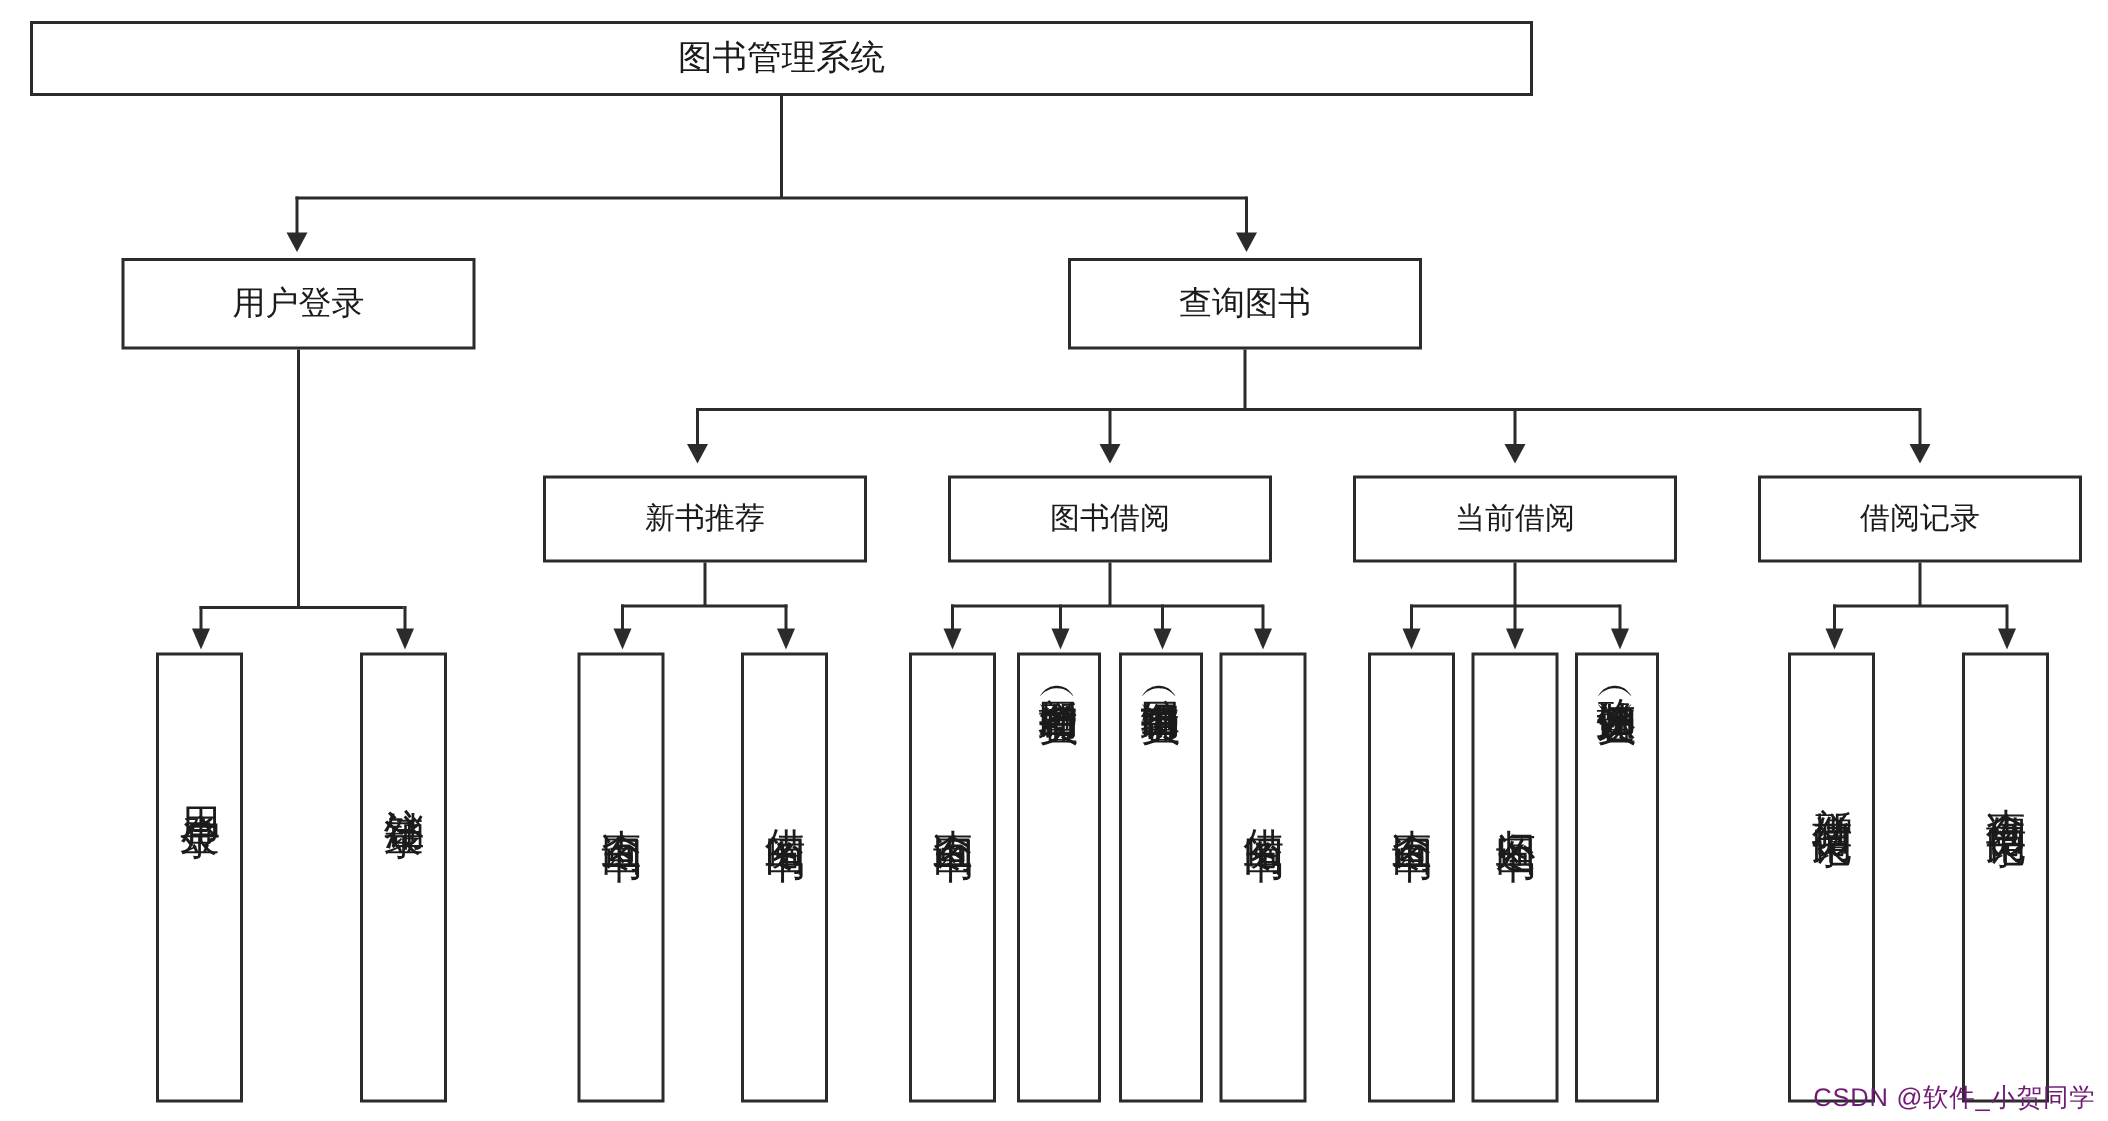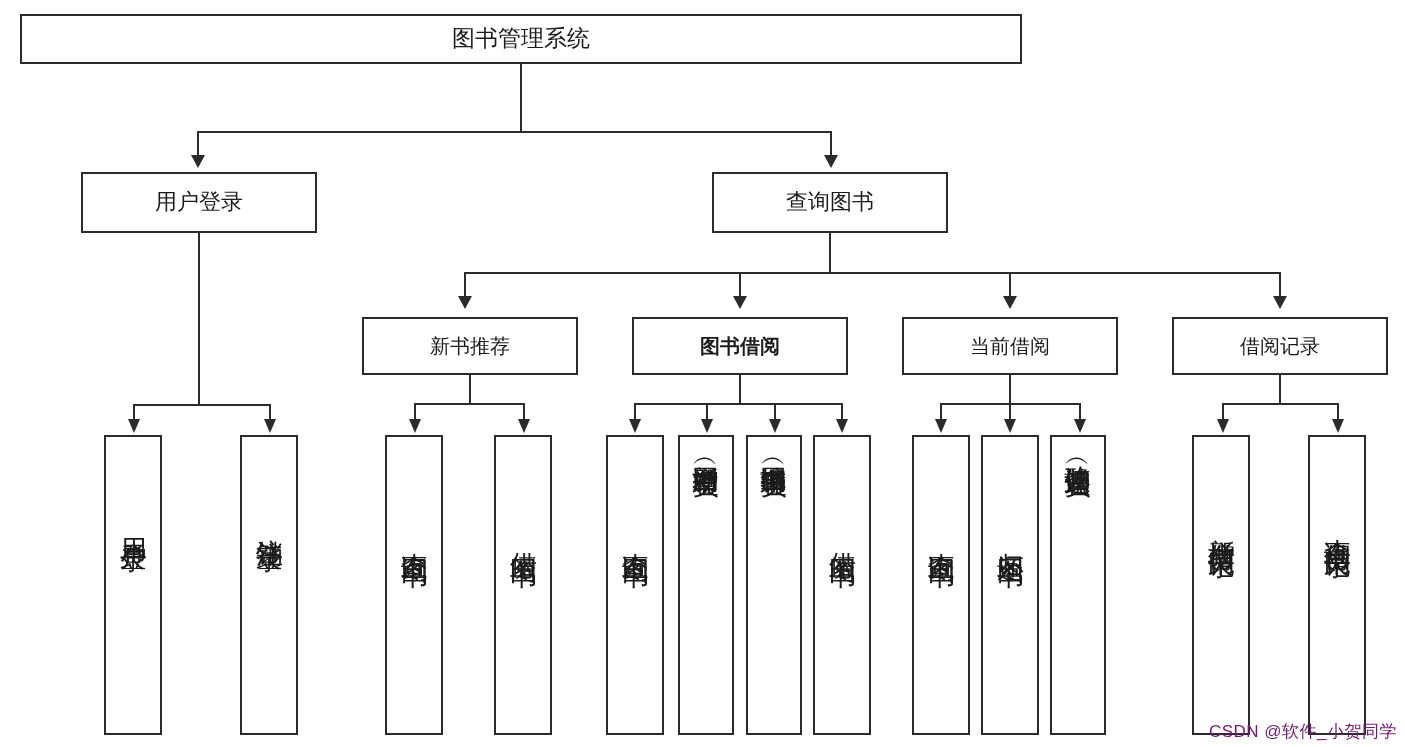--- a/index.html
+++ b/index.html
@@ -111,21 +111,21 @@
   <div class="edge v" style="left:739px;top:272px;height:26px;"></div>
   <div class="arrow" style="left:733px;top:296px;"></div>
   <div class="edge v" style="left:1009px;top:272px;height:26px;"></div>
   <div class="arrow" style="left:1003px;top:296px;"></div>
   <div class="edge v" style="left:1279px;top:272px;height:26px;"></div>
   <div class="arrow" style="left:1273px;top:296px;"></div>
 
   <div class="node l3" style="left:362px;top:317px;width:216px;height:58px;">
     <span class="label">新书推荐</span>
   </div>
-  <div class="node l3" style="left:632px;top:317px;width:216px;height:58px;font-weight:bold;">
+  <div class="node l3" style="left:632px;top:317px;width:216px;height:58px;">
     <span class="label">图书借阅</span>
   </div>
   <div class="node l3" style="left:1172px;top:317px;width:216px;height:58px;">
     <span class="label">借阅记录</span>
   </div>
   <div class="node l3" style="left:902px;top:317px;width:216px;height:58px;">
     <span class="label">当前借阅</span>
   </div>
 
   <div class="edge v" style="left:469px;top:375px;height:29px;"></div>

